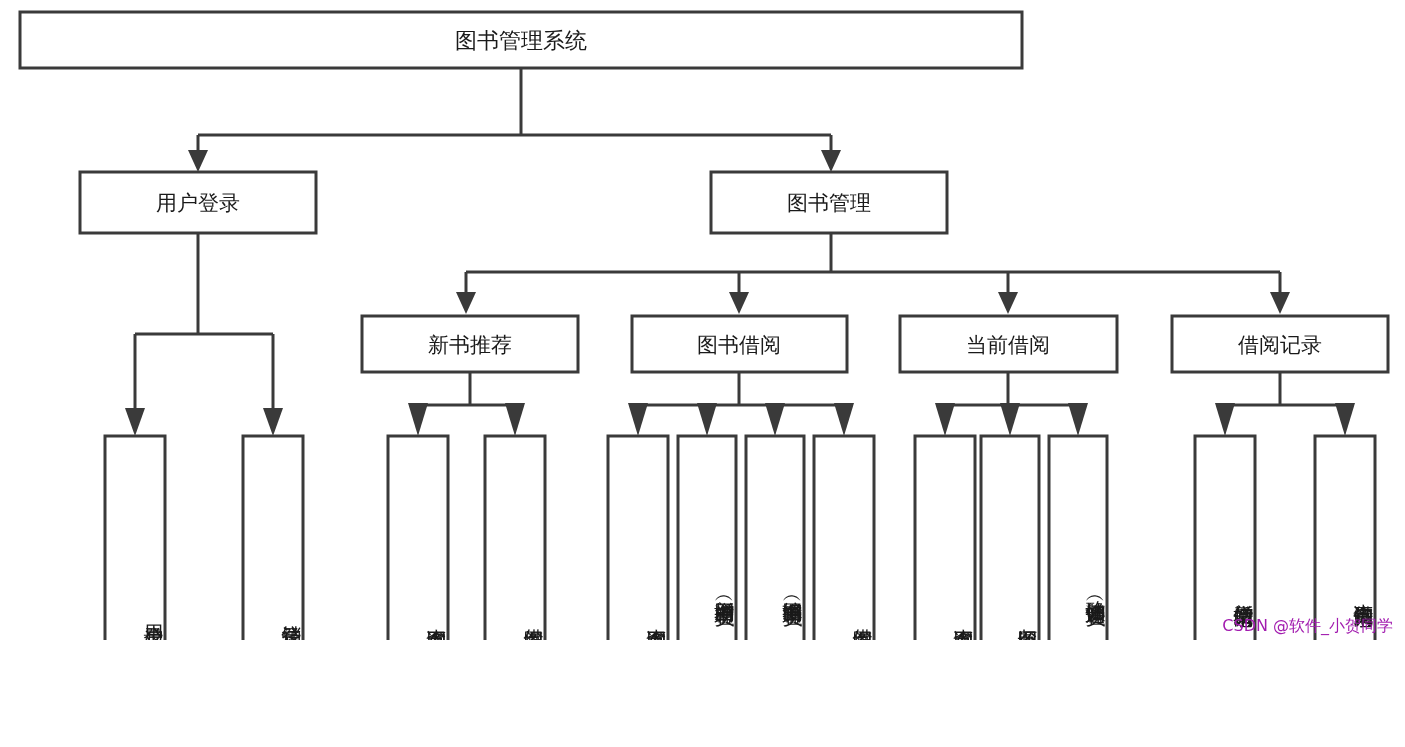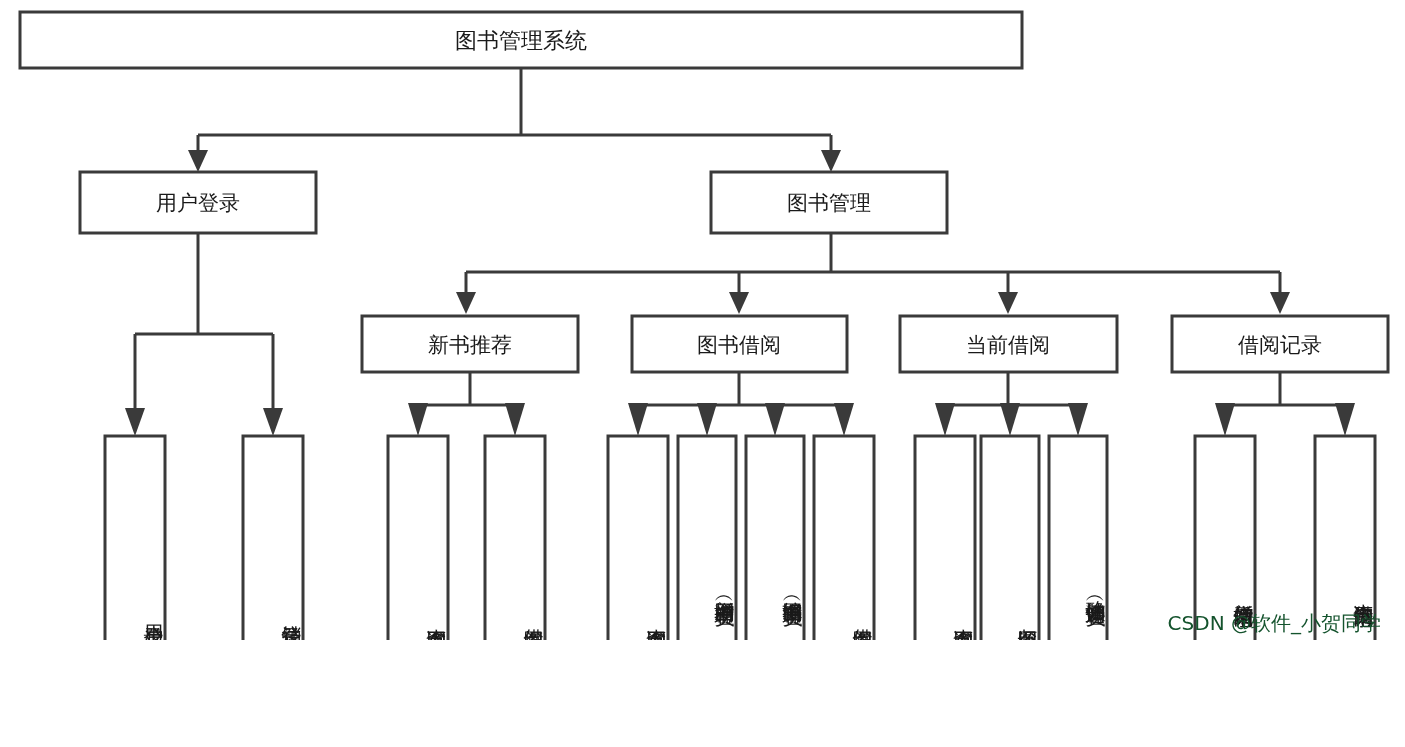--- a/index.html
+++ b/index.html
@@ -56,25 +56,25 @@
     color: #1a1a1a;
     letter-spacing: 1px;
     display: flex;
     align-items: flex-start;
     justify-content: center;
     white-space: nowrap;
     pointer-events: none;
   }
   .watermark {
     position: absolute;
-    right: 24px;
+    right: 12px;
     bottom: 3px;
     font-family: "DejaVu Sans", "Liberation Sans", sans-serif;
-    font-size: 20px;
-    color: #14532d;
+    font-size: 16px;
+    color: #a21caf;
     white-space: nowrap;
   }
 </style>
 </head>
 <body>
 
 <div id="diagram-root">
 
   <svg id="diagram-canvas" viewBox="0 0 1405 747">
 

